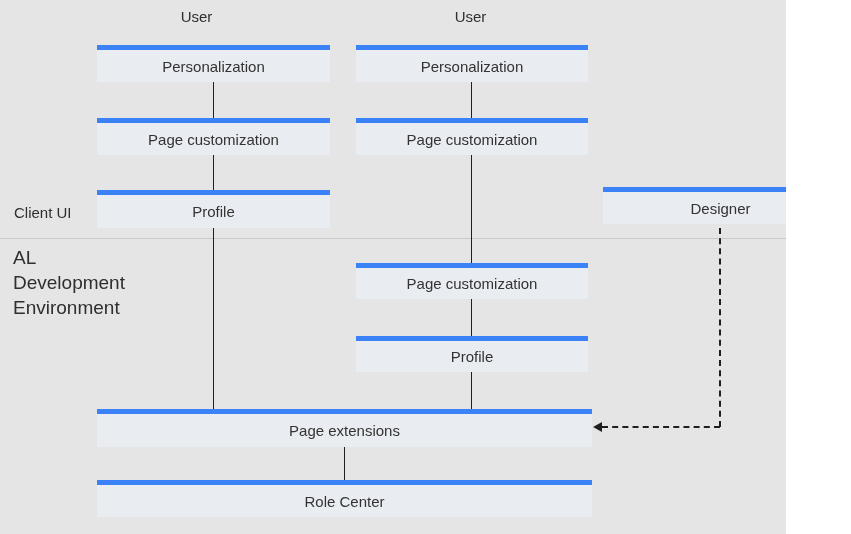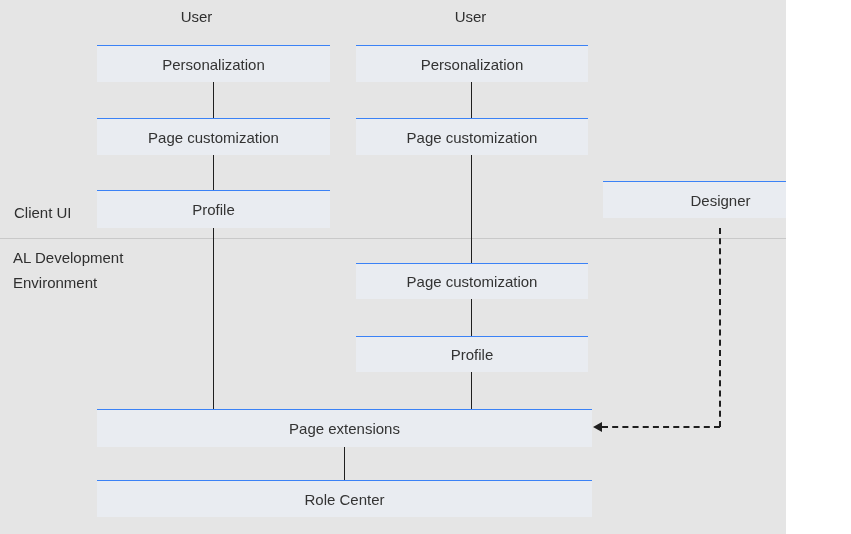--- a/index.html
+++ b/index.html
@@ -18,28 +18,28 @@
   }
   .free-label {
     position: absolute;
     font-size: 15px;
     color: #2f2f2f;
     white-space: nowrap;
   }
   .free-label.centered { text-align: center; }
   .zone-label {
     position: absolute;
-    font-size: 15px;
+    font-size: 19px;
     line-height: 25px;
     color: #2f2f2f;
   }
   .box {
     position: absolute;
     background: #e9ecf1;
-    border-top: 1px solid #3b82f6;
+    border-top: 5px solid #3b82f6;
     display: flex;
     align-items: center;
     justify-content: center;
     font-size: 15px;
     color: #333333;
     box-sizing: border-box;
   }
   .vline {
     position: absolute;
     width: 1px;
@@ -75,21 +75,21 @@
 
   #box-left-personalization     { left: 97px;  top: 45px;  width: 233px; height: 37px; }
   #box-left-page-customization  { left: 97px;  top: 118px; width: 233px; height: 37px; }
   #box-left-profile             { left: 97px;  top: 190px; width: 233px; height: 38px; }
 
   #box-mid-personalization          { left: 356px; top: 45px;  width: 232px; height: 37px; }
   #box-mid-page-customization-upper { left: 356px; top: 118px; width: 232px; height: 37px; }
   #box-mid-page-customization-lower { left: 356px; top: 263px; width: 232px; height: 36px; }
   #box-mid-profile                  { left: 356px; top: 336px; width: 232px; height: 36px; }
 
-  #box-designer        { left: 603px; top: 181px; width: 235px; height: 37px; text-align: right; }
+  #box-designer        { left: 603px; top: 187px; width: 235px; height: 37px; text-align: right; }
   #box-page-extensions { left: 97px;  top: 409px; width: 495px; height: 38px; }
   #box-role-center     { left: 97px;  top: 480px; width: 495px; height: 37px; }
 
   #divider-line { left: 0; top: 238px; width: 840px; }
 
   #label-client-ui { left: 14px; top: 204px; text-align: center; }
   #label-al-dev    { left: 13px; top: 245px; width: 132px; }
 
   #conn-left-1 { left: 213px; top: 82px;  height: 36px; }
   #conn-left-2 { left: 213px; top: 155px; height: 35px; }

